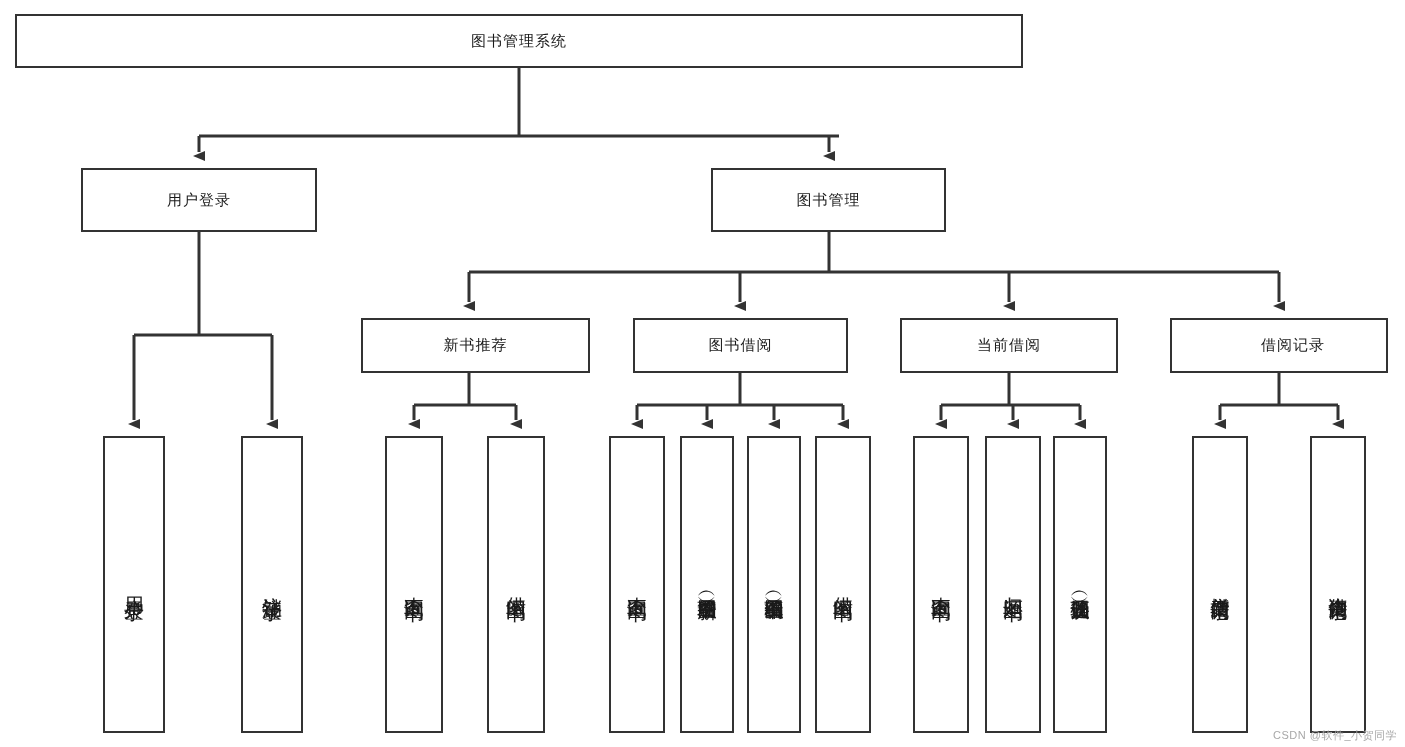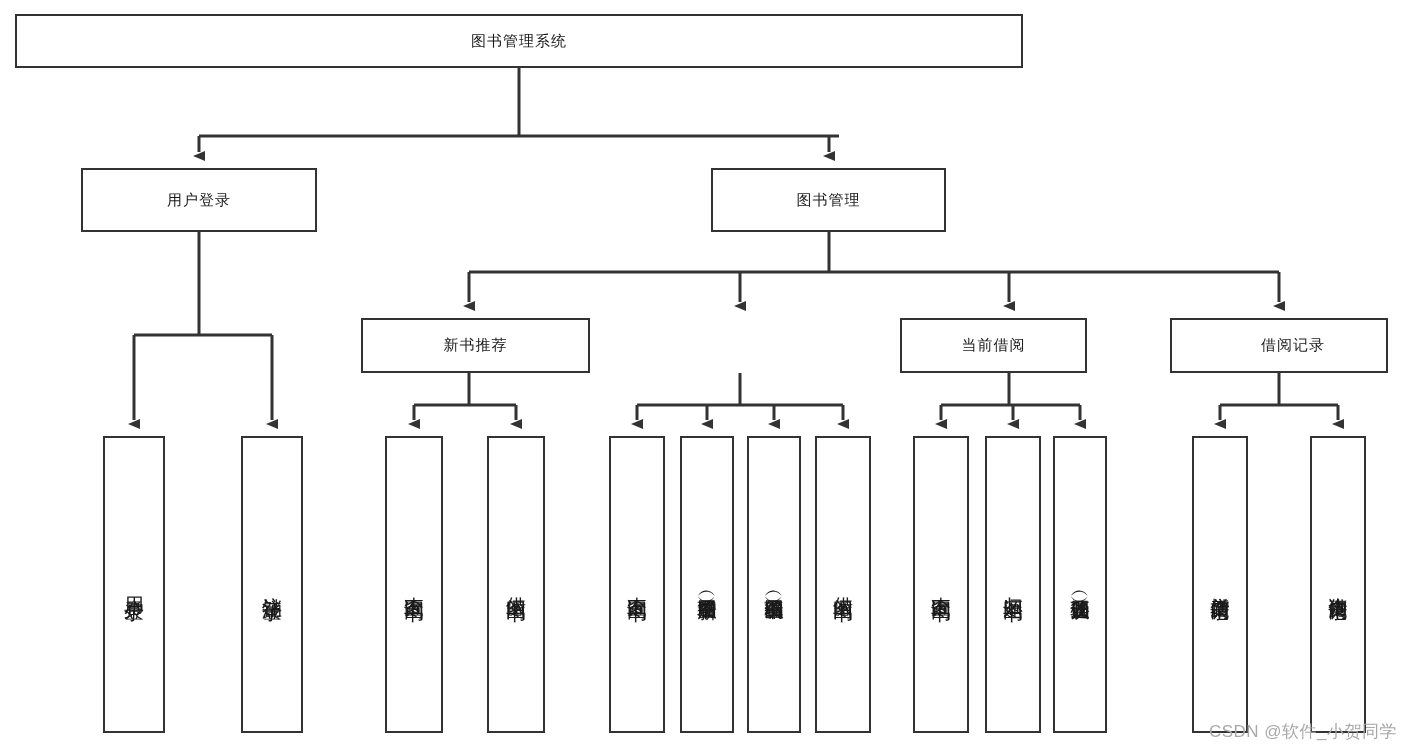--- a/index.html
+++ b/index.html
@@ -51,21 +51,21 @@
     text-align: center;
   }
   .node.v .vtxt {
     writing-mode: vertical-rl;
     text-orientation: upright;
   }
   .watermark {
     position: absolute;
     right: 8px;
     bottom: 4px;
-    font-size: 17px;
+    font-size: 11px;
     color: #a8a8a8;
     letter-spacing: 0.5px;
     white-space: nowrap;
   }
 </style>
 </head>
 <body>
 
 <div id="canvas">
 
@@ -126,21 +126,24 @@
   <div class="node h" style="left:81px; top:168px; width:236px; height:64px;">
     <span>用户登录</span>
   </div>
   <div class="node h" style="left:711px; top:168px; width:235px; height:64px;text-align:right;">
     <span>图书管理</span>
   </div>
 
   <div class="node h" style="left:361px; top:318px; width:229px; height:55px;">
     <span>新书推荐</span>
   </div>
-  <div class="node h" style="left:900px; top:318px; width:187px; height:55px;">
+  <div class="node h" style="left:633px; top:318px; width:215px; height:55px;">
+    <span>图书借阅</span>
+  </div>
+  <div class="node h" style="left:900px; top:318px; width:218px; height:55px;">
     <span>当前借阅</span>
   </div>
   <div class="node h" style="left:1170px; top:318px; width:218px; height:55px;padding-left:28px;">
     <span>借阅记录</span>
   </div>
 
   <div class="node v" style="left:103px; top:436px; width:62px; height:297px;">
     <span class="vtxt">用户登录</span>
   </div>
   <div class="node v" style="left:241px; top:436px; width:62px; height:297px;">

